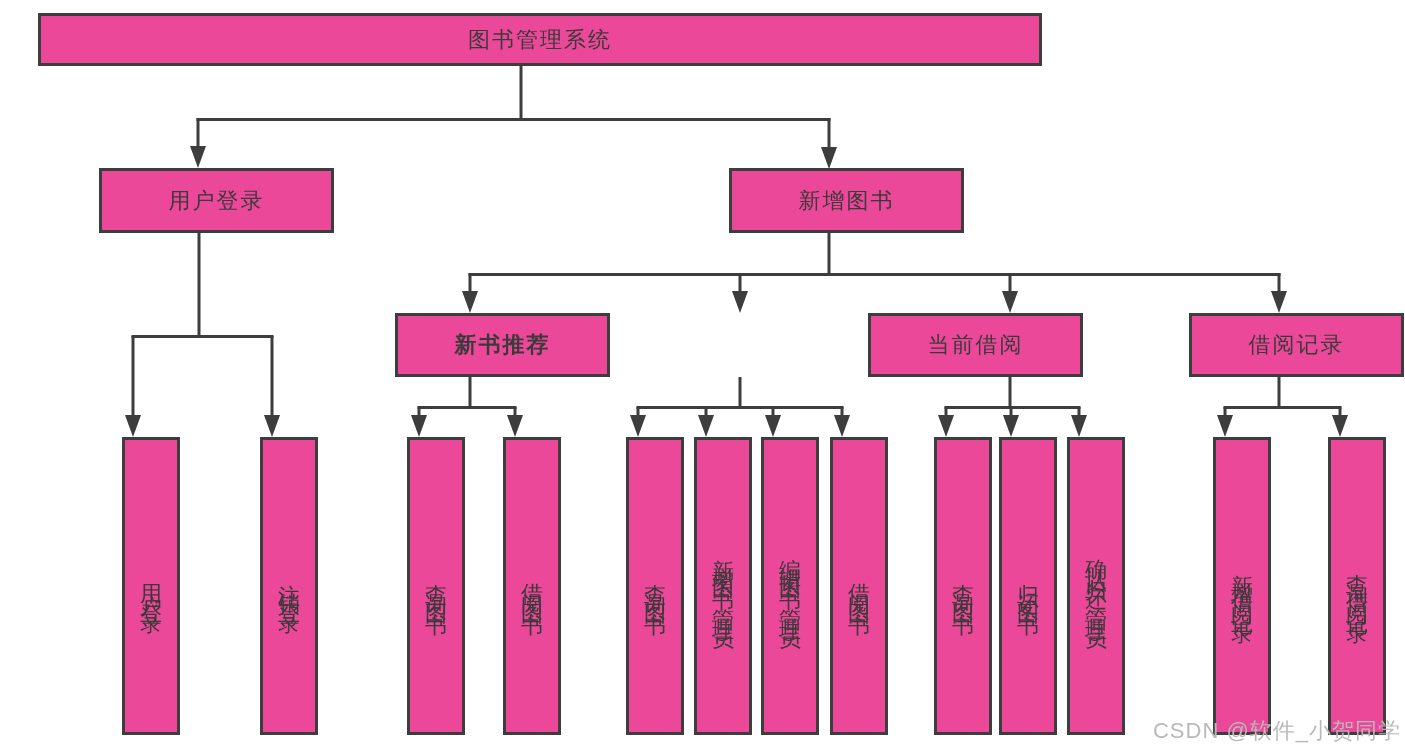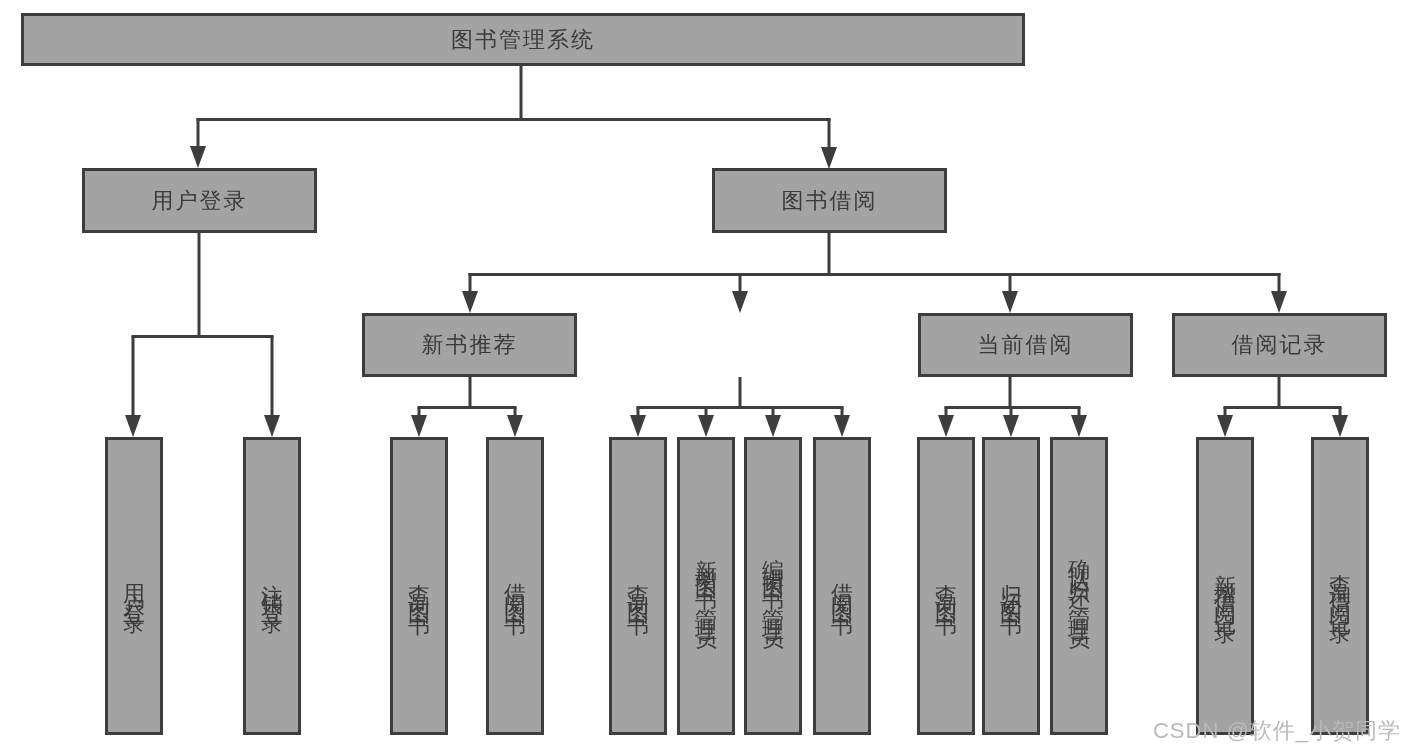--- a/index.html
+++ b/index.html
@@ -18,46 +18,47 @@
   #connectors {
     position: absolute;
     left: 0;
     top: 0;
     z-index: 1;
   }
   .box {
     position: absolute;
     box-sizing: border-box;
     border: 3px solid #3d3d3d;
-    background: #a3a3a3;
+    background: #ec4899;
     color: #3a3a3a;
     display: flex;
     align-items: center;
     justify-content: center;
     z-index: 2;
+    margin-left: 17px;
   }
   .h-box {
     font-size: 22px;
     letter-spacing: 2px;
     white-space: nowrap;
   }
   .v-box {
     writing-mode: vertical-rl;
     font-size: 22px;
     letter-spacing: 10px;
     line-height: 1;
   }
   .root-box   { left: 21px;  top: 13px;  width: 1004px; height: 53px; }
   .lvl2       { top: 168px; width: 235px; height: 65px; }
   .b-login    { left: 82px; }
   .b-mgmt     { left: 712px; }
   .lvl3       { top: 313px; width: 215px; height: 64px; }
-  .b-newbook  { left: 362px; }
+  .b-newbook  { left: 378px; font-weight: bold; }
   .b-borrow   { left: 633px; }
-  .b-current  { left: 918px; }
+  .b-current  { left: 851px; }
   .b-records  { left: 1172px; text-align: right; }
   .leaf       { top: 437px; width: 58px; height: 298px; }
   .lf-a1 { left: 105px; }
   .lf-a2 { left: 243px; }
   .lf-b1 { left: 390px; }
   .lf-b2 { left: 486px; }
   .lf-c1 { left: 609px; }
   .lf-c2 { left: 677px; }
   .lf-c3 { left: 744px; }
   .lf-c4 { left: 813px; }
@@ -149,21 +150,21 @@
   </svg>
 
   <div class="box h-box root-box">
     <span>图书管理系统</span>
   </div>
 
   <div class="box h-box lvl2 b-login">
     <span>用户登录</span>
   </div>
   <div class="box h-box lvl2 b-mgmt">
-    <span>图书借阅</span>
+    <span>新增图书</span>
   </div>
 
   <div class="box h-box lvl3 b-newbook">
     <span>新书推荐</span>
   </div>
   <div class="box h-box lvl3 b-current">
     <span>当前借阅</span>
   </div>
   <div class="box h-box lvl3 b-records">
     <span>借阅记录</span>

